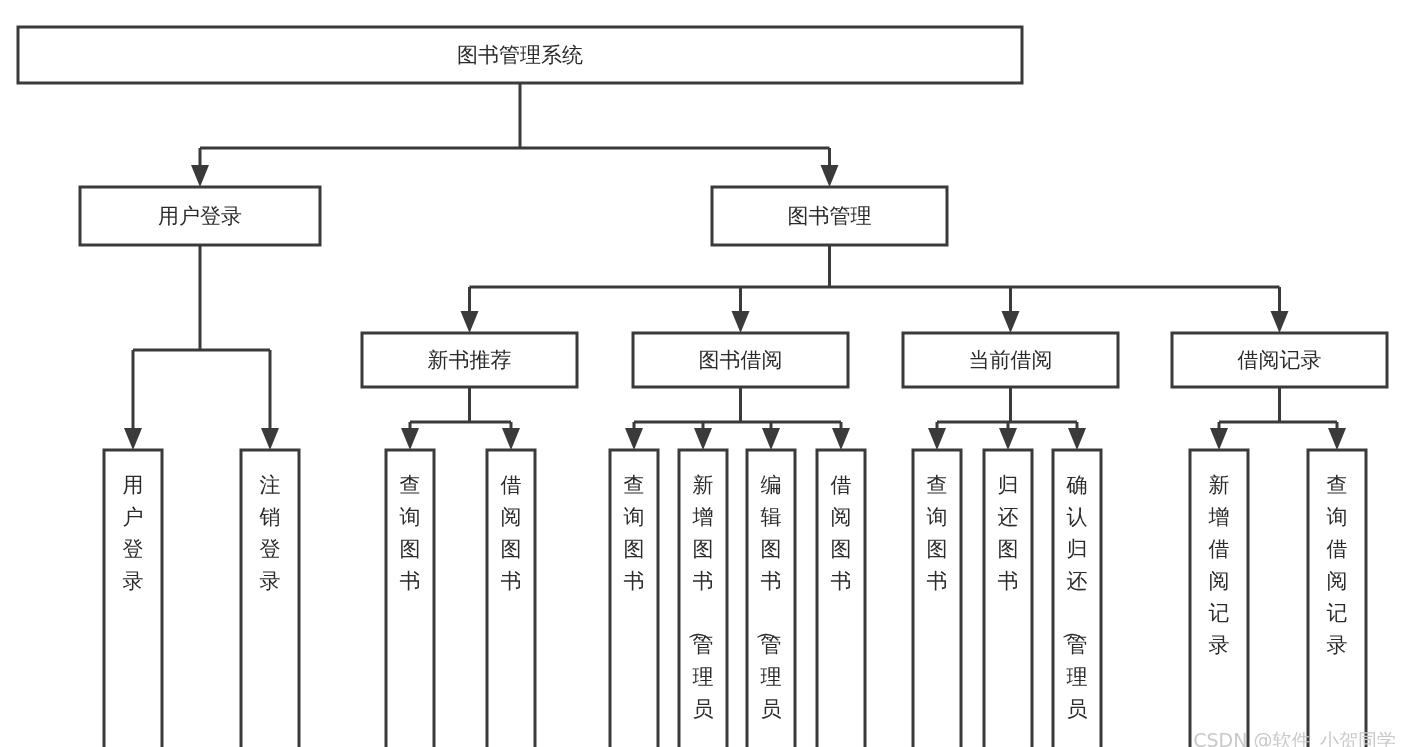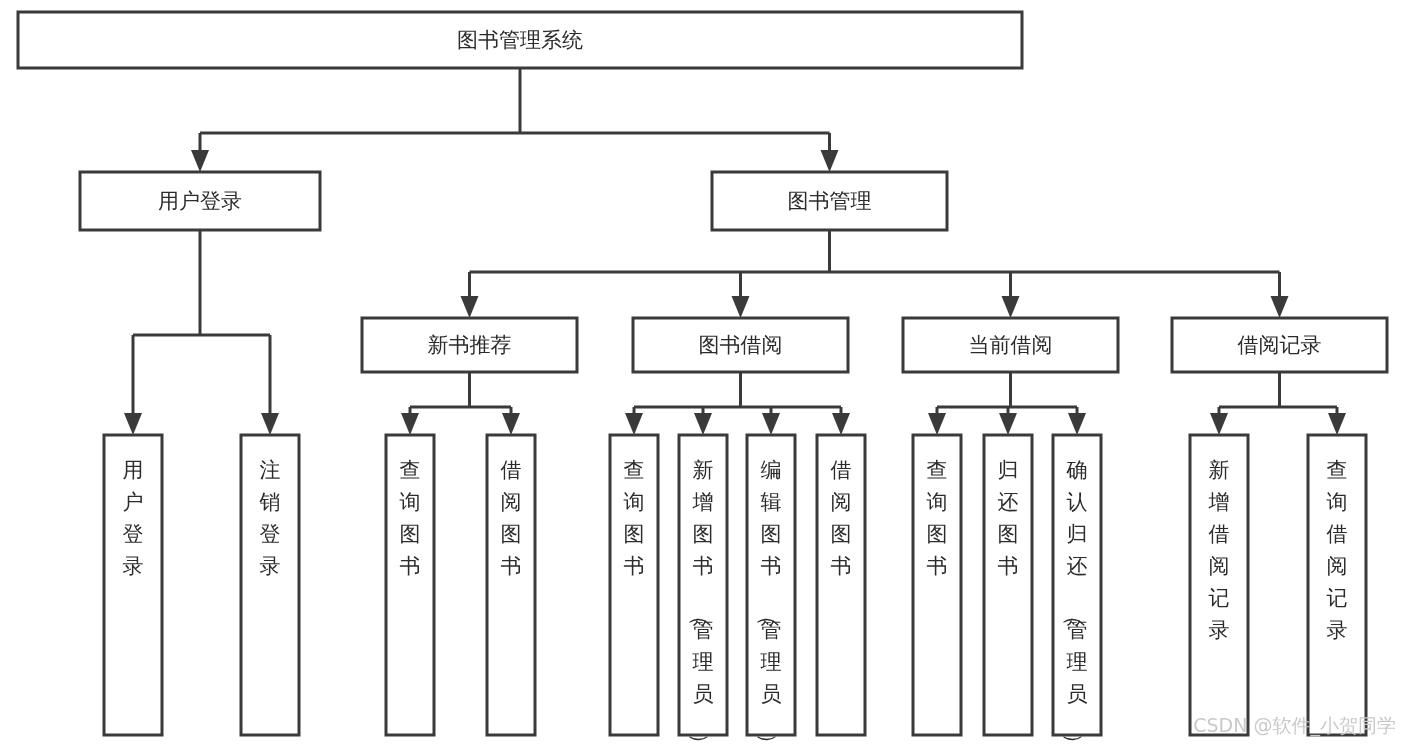--- a/index.html
+++ b/index.html
@@ -10,21 +10,21 @@
   body {
     width: 1405px;
     height: 747px;
     font-family: "DejaVu Sans", "Liberation Sans", sans-serif;
     overflow: hidden;
     position: relative;
   }
   #diagram-root {
     position: absolute;
     left: 0;
-    top: 0;
+    top: 15px;
     width: 1405px;
     height: 558px;
   }
   svg.diagram-canvas {
     display: block;
     width: 1405px;
     height: 747px;
   }
   .node-box {
     fill: #ffffff;

